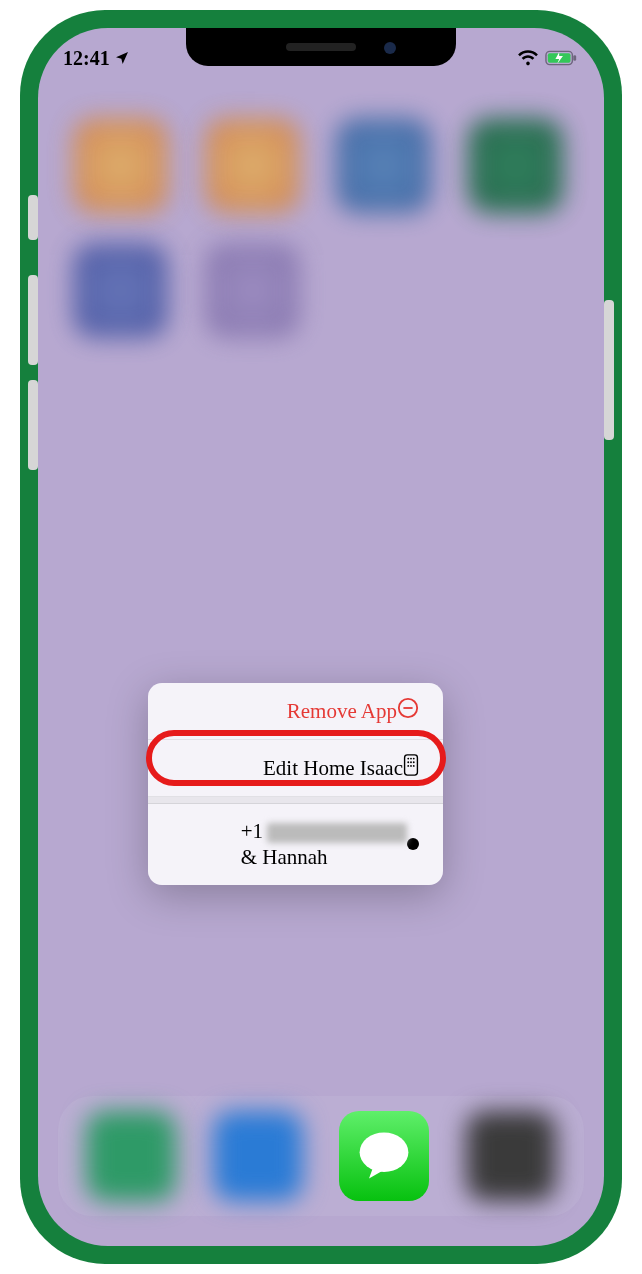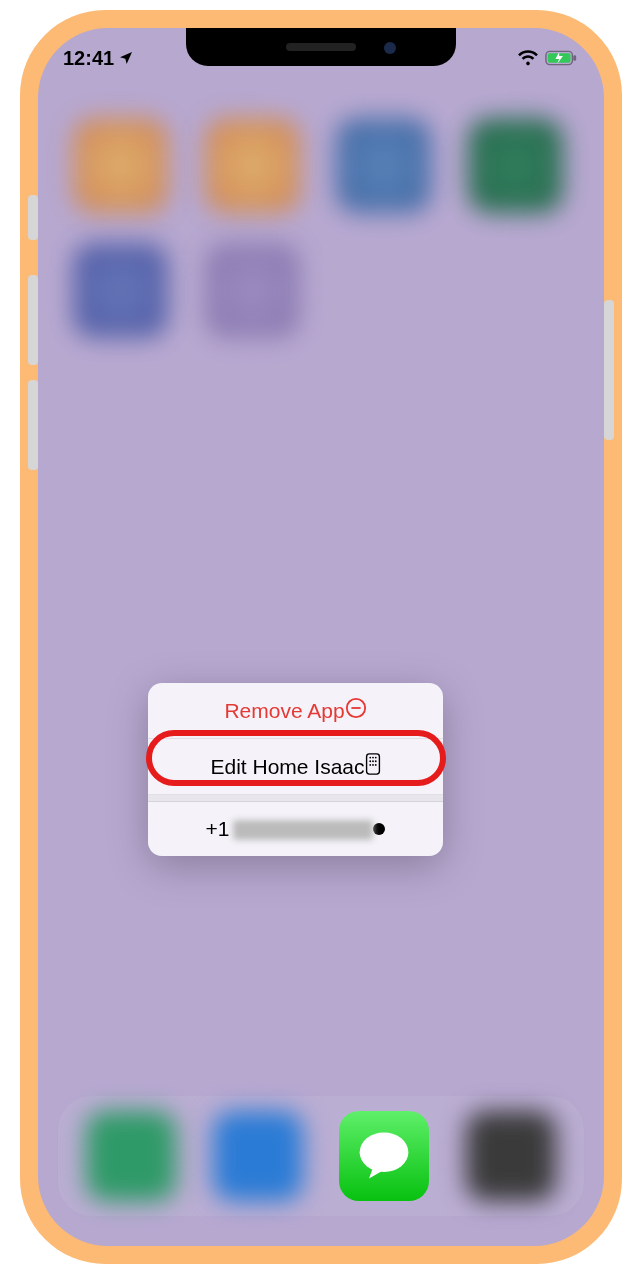--- a/index.html
+++ b/index.html
@@ -7,23 +7,24 @@
     width: 642px;
     height: 1274px;
     background: #fff;
     font-family: -apple-system, "Helvetica Neue", Helvetica, Arial, sans-serif;
     position: relative;
   }
   .device-frame {
     position: absolute;
     left: 20px; top: 10px;
     width: 602px; height: 1254px;
-    background: #fdba74;
+    background: #15803d;
     border-radius: 85px;
     padding: 18px;
+    font-family: Liberation Serif, serif;
   }
   .side-button { position:absolute; background:#d6d6d6; border-radius:4px; }
   .btn-silence { left:8px; top:185px; width:10px; height:45px; }
   .btn-volup   { left:8px; top:265px; width:10px; height:90px; }
   .btn-voldn   { left:8px; top:370px; width:10px; height:90px; }
   .btn-power   { right:8px; top:290px; width:10px; height:140px; }
   .screen {
     width: 100%; height: 100%;
     background: #b7a8d0;
     border-radius: 70px;
@@ -81,21 +82,21 @@
     position:absolute;
     left:110px; top:655px;
     width:295px;
     background:rgba(250,250,252,0.92);
     border-radius:14px;
     overflow:visible;
     box-shadow:0 10px 40px rgba(0,0,0,0.25);
     z-index:60;
   }
   .menu-item {
-    display:flex; align-items:center; justify-content:center;
+    display:flex; align-items:center; justify-content:flex-end;
     padding:14px 24px;
     font-size:21px; color:#000;
     border-bottom:1px solid rgba(0,0,0,0.08);
     position:relative;
   }
   .menu-item:last-child { border-bottom:none; }
   .menu-item.destructive { color:#e53935; }
   .mi-divider { height:7px; background:rgba(0,0,0,0.05); border-bottom:1px solid rgba(0,0,0,0.08);}
   .contact-item { line-height:1.25; }
   .contact-sub { font-size:21px; }
@@ -185,20 +186,21 @@
               <circle cx="5" cy="13" r="1" fill="#000"></circle>
               <circle cx="8" cy="13" r="1" fill="#000"></circle>
               <circle cx="11" cy="13" r="1" fill="#000"></circle>
             </svg>
         </span>
       </div>
       <div class="mi-divider"></div>
       <div class="menu-item contact-item">
         <div>
           <div><span>+1</span><span class="redact"></span></div>
+          <div class="contact-sub">&amp; Hannah</div>
         </div>
         <span class="dot"></span>
       </div>
     </div>
 
     <div class="highlight-ring"></div>
 
     <div class="dock">
       <div class="dock-app da1"></div>
       <div class="dock-app da2"></div>

